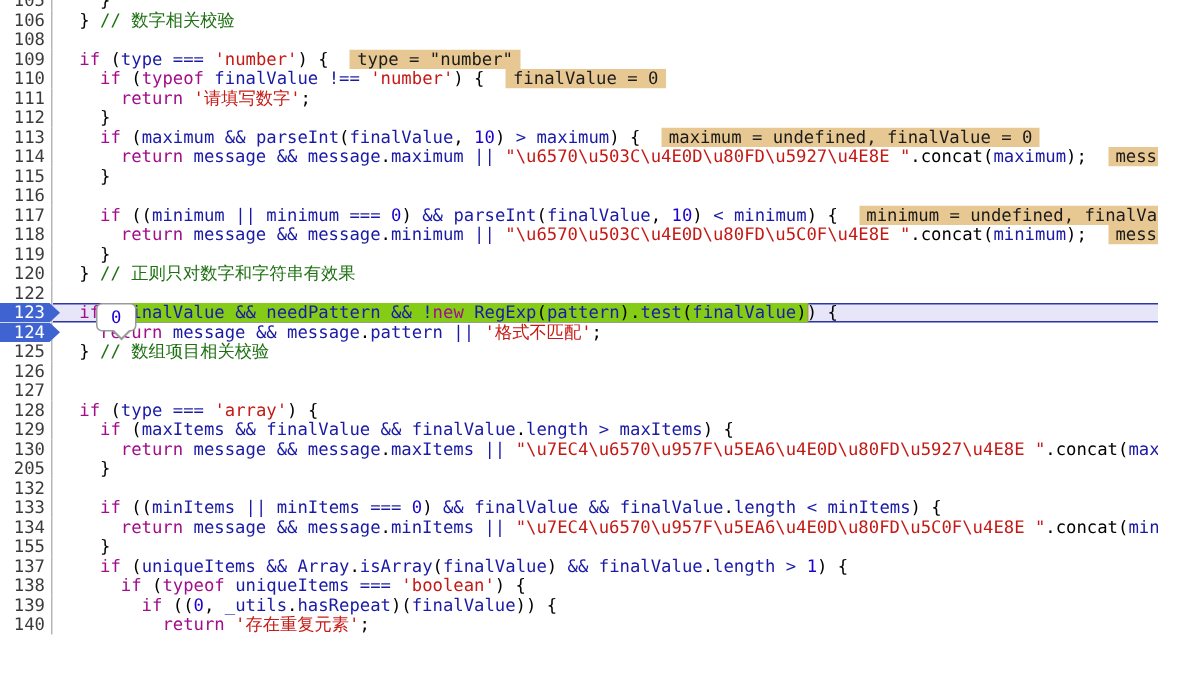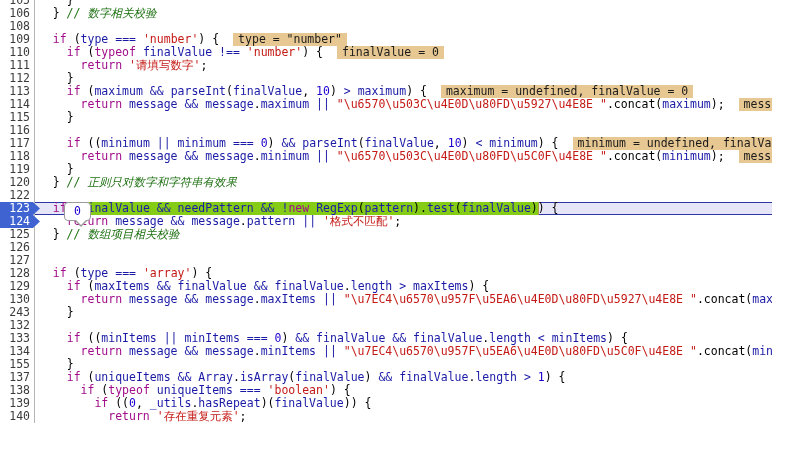--- a/index.html
+++ b/index.html
@@ -28,21 +28,21 @@
     font:inherit;white-space:pre;color:#000;
   }
   .row.cur .code{
     background:#e6e6f8;
     box-shadow:inset 0 1px 0 #2e36a6, inset 0 -1px 0 #2e36a6;
   }
   .t-k{color:#a10d8a;}            
   .t-v{color:#1a1aa6;}            
   .t-s{color:#c41a16;}            
   .t-n{color:#1c00cf;}            
-  .t-c{color:#1d7011;font-style:italic;} 
+  .t-c{color:#1d7011;} 
   .t-p{color:#000;}               
   .hl-expr{
     background:#84cc16;
     outline:1px solid #ad9d3f;
   }
   .inline-value{
     display:inline-block;margin-left:14px;padding:0 5px;
     background:#e8c892;color:#1b1b1b;white-space:pre;
   }
   #popover{
@@ -81,21 +81,21 @@
       <div class="row"><div class="gutter"><span class="num">120</span></div><pre class="code"><span class="t-p">  } </span><span class="t-c">// 正则只对数字和字符串有效果</span></pre></div>
       <div class="row"><div class="gutter"><span class="num">122</span></div><pre class="code"></pre></div>
       <div class="row cur"><div class="gutter bp"><div class="bp-flag"></div><span class="num">123</span></div><pre class="code"><span class="t-p">  </span><span class="t-k">if</span><span class="t-p"> (</span><span class="hl-expr"><span class="t-v">finalValue</span><span class="t-p"> </span><span class="t-v">&amp;&amp;</span><span class="t-p"> </span><span class="t-v">needPattern</span><span class="t-p"> </span><span class="t-v">&amp;&amp;</span><span class="t-p"> </span><span class="t-v">!</span><span class="t-k">new</span><span class="t-p"> </span><span class="t-v">RegExp</span><span class="t-p">(</span><span class="t-v">pattern</span><span class="t-p">).</span><span class="t-v">test</span><span class="t-p">(</span><span class="t-v">finalValue</span><span class="t-p">)</span></span><span class="t-p">) {</span></pre></div>
       <div class="row"><div class="gutter bp"><div class="bp-flag"></div><span class="num">124</span></div><pre class="code"><span class="t-p">    </span><span class="t-k">return</span><span class="t-p"> </span><span class="t-v">message</span><span class="t-p"> </span><span class="t-v">&amp;&amp;</span><span class="t-p"> </span><span class="t-v">message</span><span class="t-p">.</span><span class="t-v">pattern</span><span class="t-p"> </span><span class="t-v">||</span><span class="t-p"> </span><span class="t-s">'格式不匹配'</span><span class="t-p">;</span></pre></div>
       <div class="row"><div class="gutter"><span class="num">125</span></div><pre class="code"><span class="t-p">  } </span><span class="t-c">// 数组项目相关校验</span></pre></div>
       <div class="row"><div class="gutter"><span class="num">126</span></div><pre class="code"></pre></div>
       <div class="row"><div class="gutter"><span class="num">127</span></div><pre class="code"></pre></div>
       <div class="row"><div class="gutter"><span class="num">128</span></div><pre class="code"><span class="t-p">  </span><span class="t-k">if</span><span class="t-p"> (</span><span class="t-v">type</span><span class="t-p"> </span><span class="t-v">===</span><span class="t-p"> </span><span class="t-s">'array'</span><span class="t-p">) {</span></pre></div>
       <div class="row"><div class="gutter"><span class="num">129</span></div><pre class="code"><span class="t-p">    </span><span class="t-k">if</span><span class="t-p"> (</span><span class="t-v">maxItems</span><span class="t-p"> </span><span class="t-v">&amp;&amp;</span><span class="t-p"> </span><span class="t-v">finalValue</span><span class="t-p"> </span><span class="t-v">&amp;&amp;</span><span class="t-p"> </span><span class="t-v">finalValue</span><span class="t-p">.</span><span class="t-v">length</span><span class="t-p"> </span><span class="t-v">&gt;</span><span class="t-p"> </span><span class="t-v">maxItems</span><span class="t-p">) {</span></pre></div>
       <div class="row"><div class="gutter"><span class="num">130</span></div><pre class="code"><span class="t-p">      </span><span class="t-k">return</span><span class="t-p"> </span><span class="t-v">message</span><span class="t-p"> </span><span class="t-v">&amp;&amp;</span><span class="t-p"> </span><span class="t-v">message</span><span class="t-p">.</span><span class="t-v">maxItems</span><span class="t-p"> </span><span class="t-v">||</span><span class="t-p"> </span><span class="t-s">"\u7EC4\u6570\u957F\u5EA6\u4E0D\u80FD\u5927\u4E8E "</span><span class="t-p">.concat(</span><span class="t-v">maxItems</span></pre></div>
-      <div class="row"><div class="gutter"><span class="num">243</span></div><pre class="code"><span class="t-p">    }</span></pre></div>
+      <div class="row"><div class="gutter"><span class="num">205</span></div><pre class="code"><span class="t-p">    }</span></pre></div>
       <div class="row"><div class="gutter"><span class="num">132</span></div><pre class="code"></pre></div>
       <div class="row"><div class="gutter"><span class="num">133</span></div><pre class="code"><span class="t-p">    </span><span class="t-k">if</span><span class="t-p"> ((</span><span class="t-v">minItems</span><span class="t-p"> </span><span class="t-v">||</span><span class="t-p"> </span><span class="t-v">minItems</span><span class="t-p"> </span><span class="t-v">===</span><span class="t-p"> </span><span class="t-n">0</span><span class="t-p">) </span><span class="t-v">&amp;&amp;</span><span class="t-p"> </span><span class="t-v">finalValue</span><span class="t-p"> </span><span class="t-v">&amp;&amp;</span><span class="t-p"> </span><span class="t-v">finalValue</span><span class="t-p">.</span><span class="t-v">length</span><span class="t-p"> </span><span class="t-v">&lt;</span><span class="t-p"> </span><span class="t-v">minItems</span><span class="t-p">) {</span></pre></div>
       <div class="row"><div class="gutter"><span class="num">134</span></div><pre class="code"><span class="t-p">      </span><span class="t-k">return</span><span class="t-p"> </span><span class="t-v">message</span><span class="t-p"> </span><span class="t-v">&amp;&amp;</span><span class="t-p"> </span><span class="t-v">message</span><span class="t-p">.</span><span class="t-v">minItems</span><span class="t-p"> </span><span class="t-v">||</span><span class="t-p"> </span><span class="t-s">"\u7EC4\u6570\u957F\u5EA6\u4E0D\u80FD\u5C0F\u4E8E "</span><span class="t-p">.concat(</span><span class="t-v">minItems</span></pre></div>
       <div class="row"><div class="gutter"><span class="num">155</span></div><pre class="code"><span class="t-p">    }</span></pre></div>
       <div class="row"><div class="gutter"><span class="num">137</span></div><pre class="code"><span class="t-p">    </span><span class="t-k">if</span><span class="t-p"> (</span><span class="t-v">uniqueItems</span><span class="t-p"> </span><span class="t-v">&amp;&amp;</span><span class="t-p"> </span><span class="t-v">Array</span><span class="t-p">.</span><span class="t-v">isArray</span><span class="t-p">(</span><span class="t-v">finalValue</span><span class="t-p">) </span><span class="t-v">&amp;&amp;</span><span class="t-p"> </span><span class="t-v">finalValue</span><span class="t-p">.</span><span class="t-v">length</span><span class="t-p"> </span><span class="t-v">&gt;</span><span class="t-p"> </span><span class="t-n">1</span><span class="t-p">) {</span></pre></div>
       <div class="row"><div class="gutter"><span class="num">138</span></div><pre class="code"><span class="t-p">      </span><span class="t-k">if</span><span class="t-p"> (</span><span class="t-k">typeof</span><span class="t-p"> </span><span class="t-v">uniqueItems</span><span class="t-p"> </span><span class="t-v">===</span><span class="t-p"> </span><span class="t-s">'boolean'</span><span class="t-p">) {</span></pre></div>
       <div class="row"><div class="gutter"><span class="num">139</span></div><pre class="code"><span class="t-p">        </span><span class="t-k">if</span><span class="t-p"> ((</span><span class="t-n">0</span><span class="t-p">, </span><span class="t-v">_utils</span><span class="t-p">.</span><span class="t-v">hasRepeat</span><span class="t-p">)(</span><span class="t-v">finalValue</span><span class="t-p">)) {</span></pre></div>
       <div class="row"><div class="gutter"><span class="num">140</span></div><pre class="code"><span class="t-p">          </span><span class="t-k">return</span><span class="t-p"> </span><span class="t-s">'存在重复元素'</span><span class="t-p">;</span></pre></div>
     </div>
   <div id="popover">

